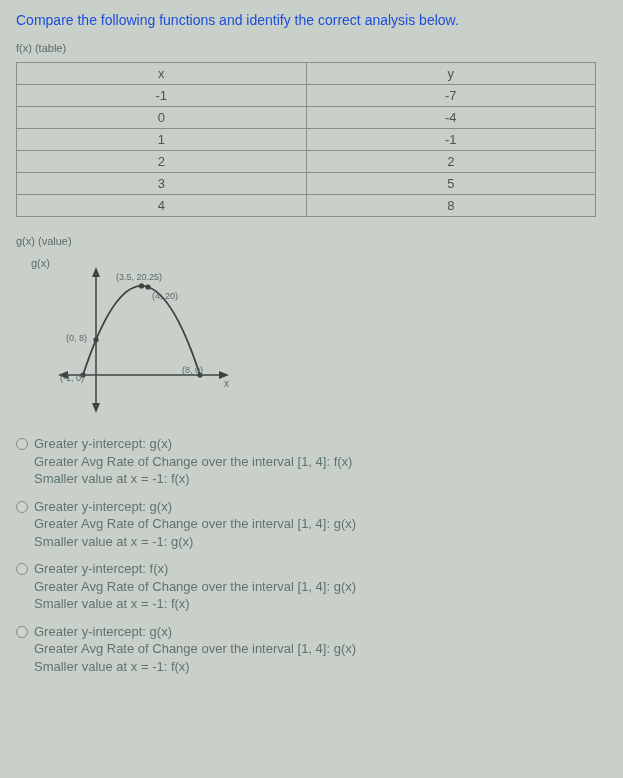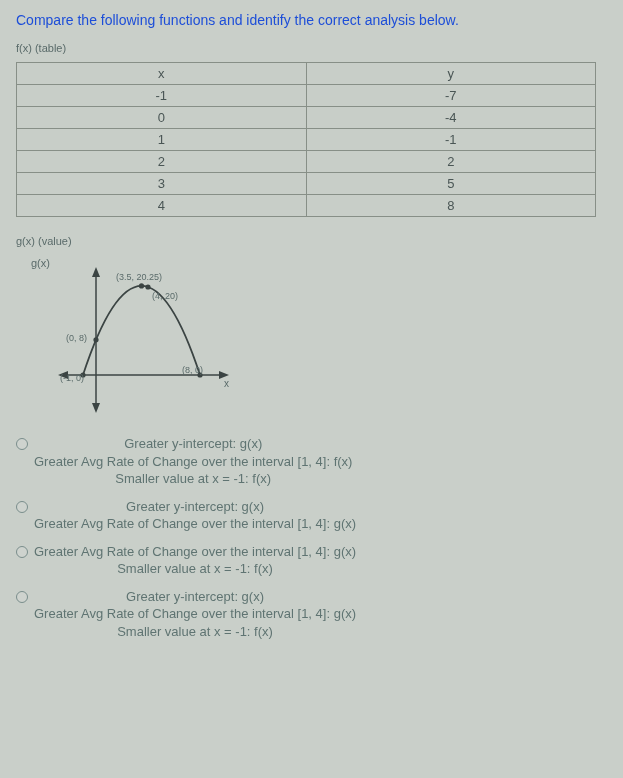--- a/index.html
+++ b/index.html
@@ -35,21 +35,21 @@
       background: rgba(200,206,200,0.4);
       color: #4a5655;
       font-size: 13px;
       font-weight: normal;
     }
     th { font-weight: normal; }
     .graph-container {
       margin: 8px 0 10px 0;
     }
     svg { display: block; }
-    .options { margin-top: 6px; text-align: center; }
+    .options { margin-top: 6px; }
     .option {
       display: flex;
       align-items: flex-start;
       margin-bottom: 10px;
       gap: 6px;
     }
     .radio {
       width: 12px;
       height: 12px;
       border: 1.5px solid #7a8e8c;
@@ -148,25 +148,27 @@
       <p>Greater y-intercept:  g(x)</p>
       <p>Greater Avg Rate of Change over the interval [1, 4]:  f(x)</p>
       <p>Smaller value at x = -1:  f(x)</p>
     </div>
   </div>
   <div class="option">
     <div class="radio"></div>
     <div class="option-text">
       <p>Greater y-intercept:  g(x)</p>
       <p>Greater Avg Rate of Change over the interval [1, 4]:  g(x)</p>
+      <p>Smaller value at x = -1:  g(x)</p>
     </div>
   </div>
   <div class="option">
     <div class="radio"></div>
     <div class="option-text">
+      <p>Greater y-intercept:  f(x)</p>
       <p>Greater Avg Rate of Change over the interval [1, 4]:  g(x)</p>
       <p>Smaller value at x = -1:  f(x)</p>
     </div>
   </div>
   <div class="option">
     <div class="radio"></div>
     <div class="option-text">
       <p>Greater y-intercept:  g(x)</p>
       <p>Greater Avg Rate of Change over the interval [1, 4]:  g(x)</p>
       <p>Smaller value at x = -1:  f(x)</p>

